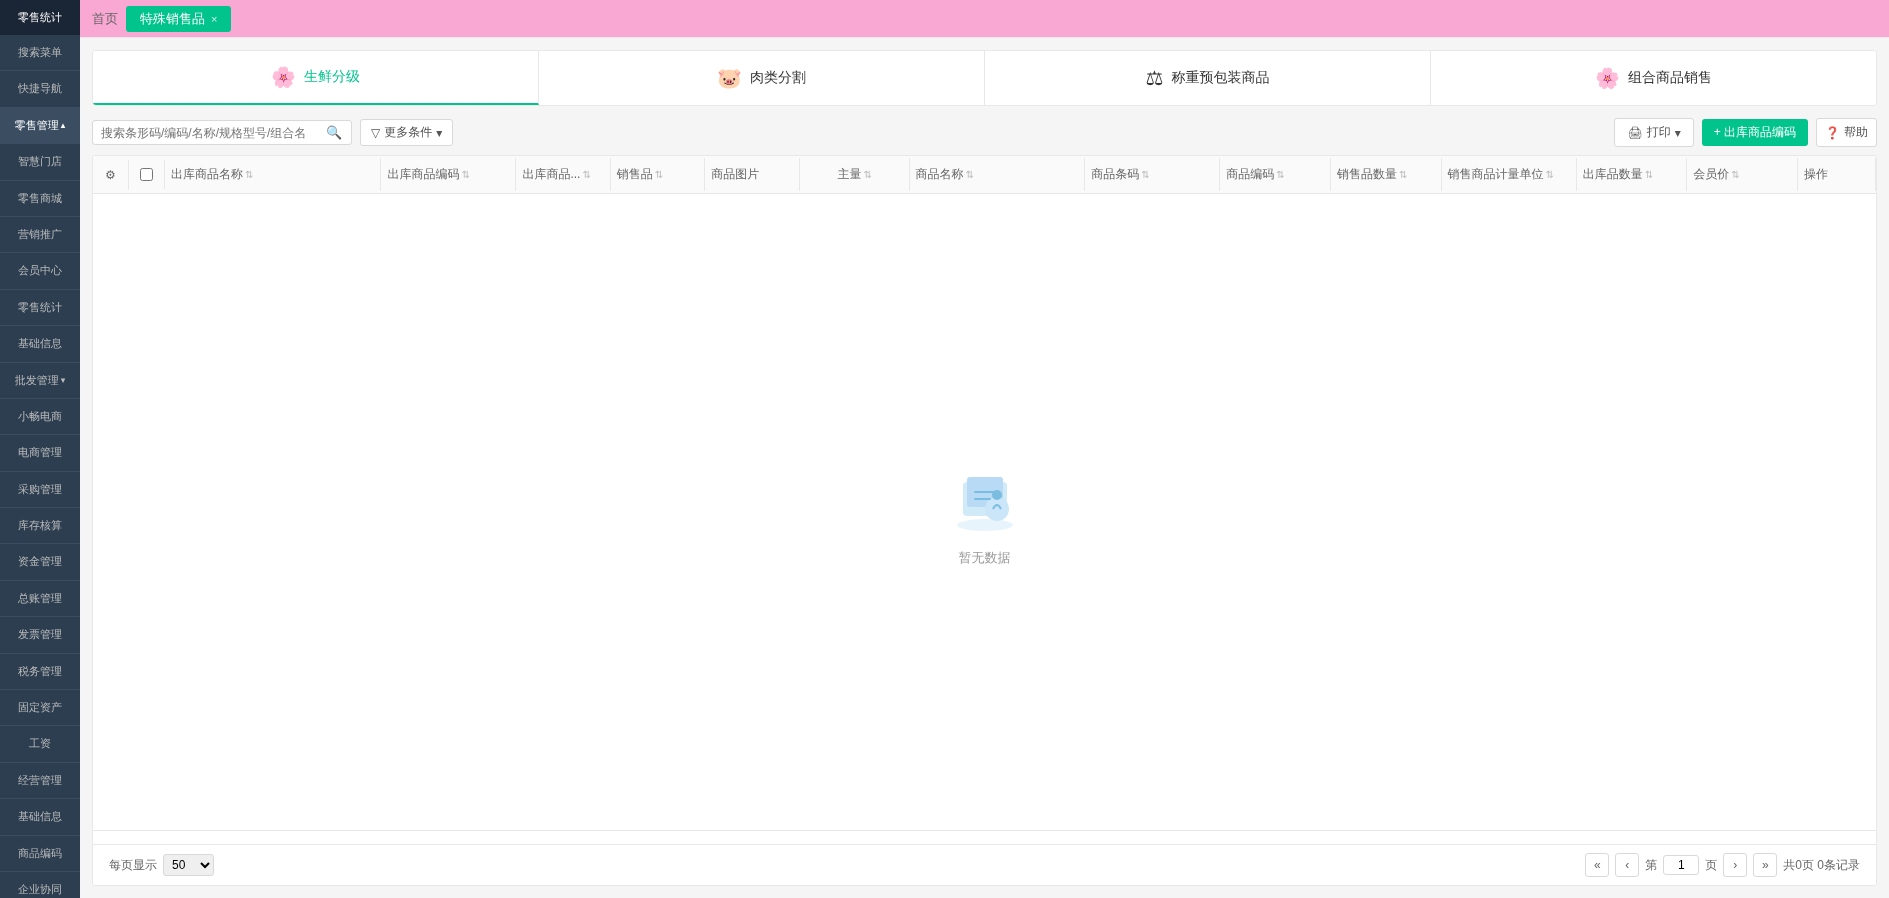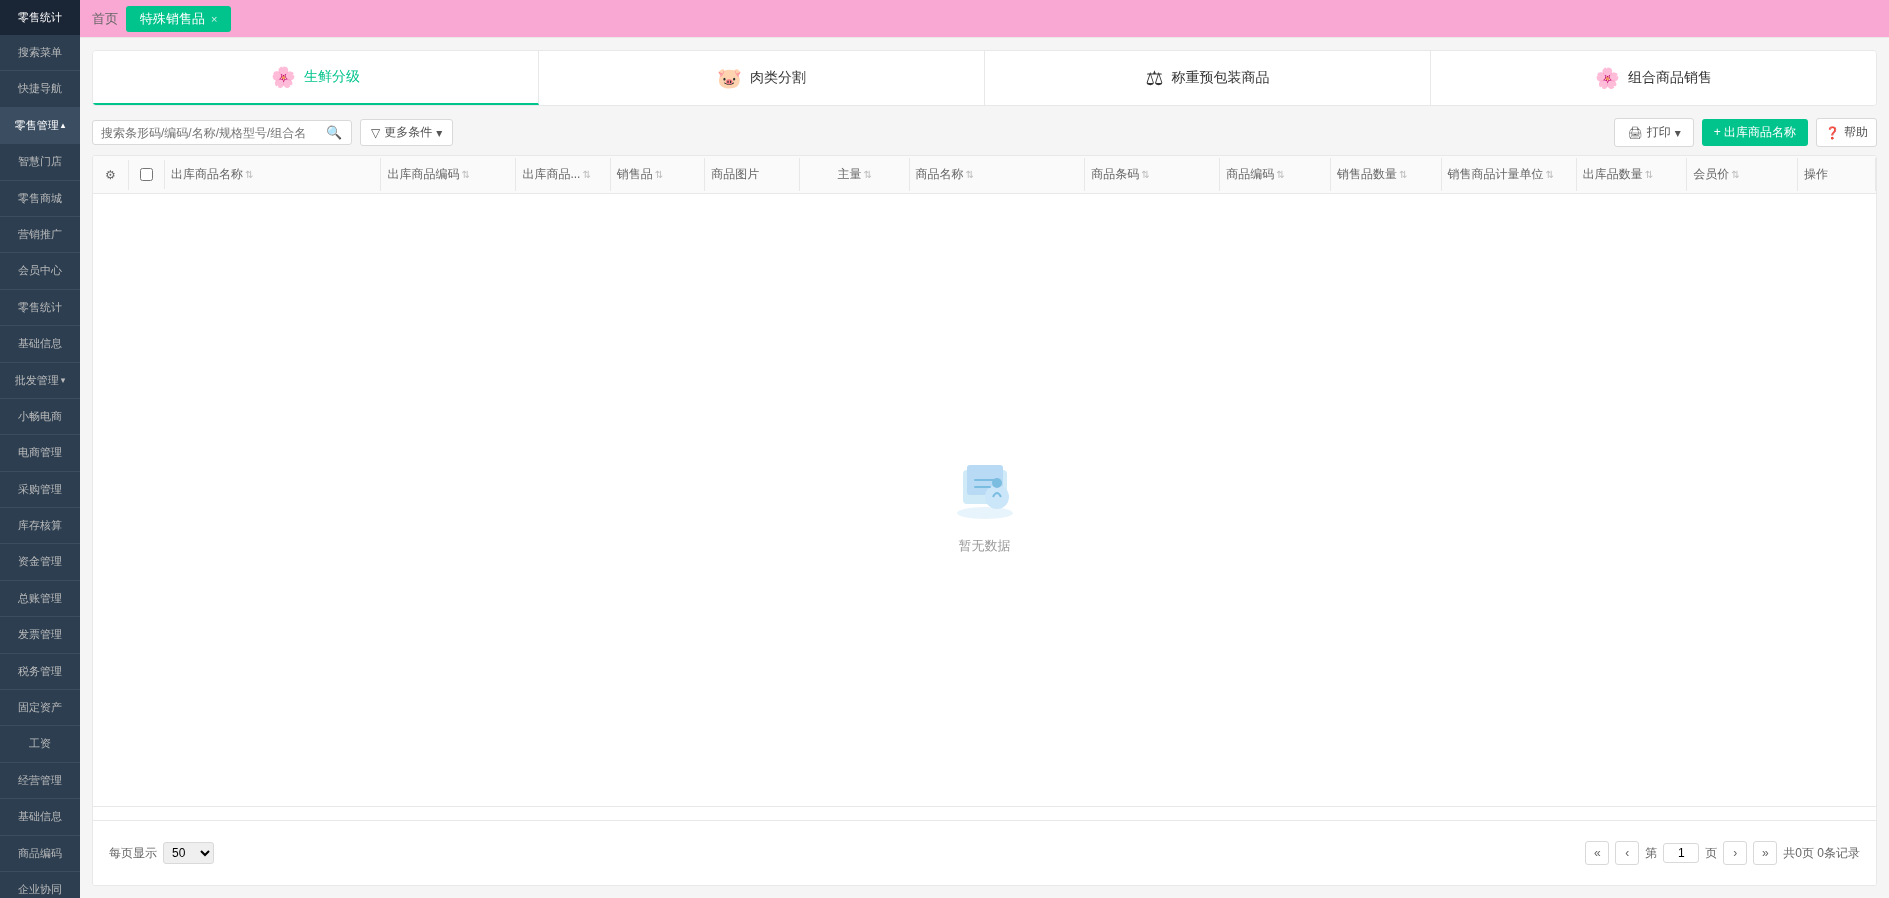--- a/index.html
+++ b/index.html
@@ -266,21 +266,21 @@
     }
     .empty-text {
       color: #999;
       font-size: 13px;
     }
 
     
     .pagination-bar {
       background: #fff;
       border-top: 1px solid #e8e8e8;
-      padding: 20px 16px;
+      padding: 8px 16px;
       display: flex;
       align-items: center;
       justify-content: space-between;
     }
     .pagination-left { font-size: 12px; color: #666; display: flex; align-items: center; gap: 6px; }
     .page-size-select {
       border: 1px solid #d9d9d9;
       border-radius: 3px;
       padding: 2px 4px;
       font-size: 12px;
@@ -442,21 +442,21 @@
           <span>▾</span>
         </button>
       </div>
       <div class="toolbar-right">
         <button class="print-btn">
           <span>🖨</span>
           <span>打印</span>
           <span>▾</span>
         </button>
         <button class="add-btn">
-          <span>+ 出库商品名称</span>
+          <span>+ 出库商品编码</span>
         </button>
         <button class="help-btn">
           <span>❓</span>
           <span>帮助</span>
         </button>
       </div>
     </div>
 
     <div class="table-wrapper">
       <div class="table-header">

